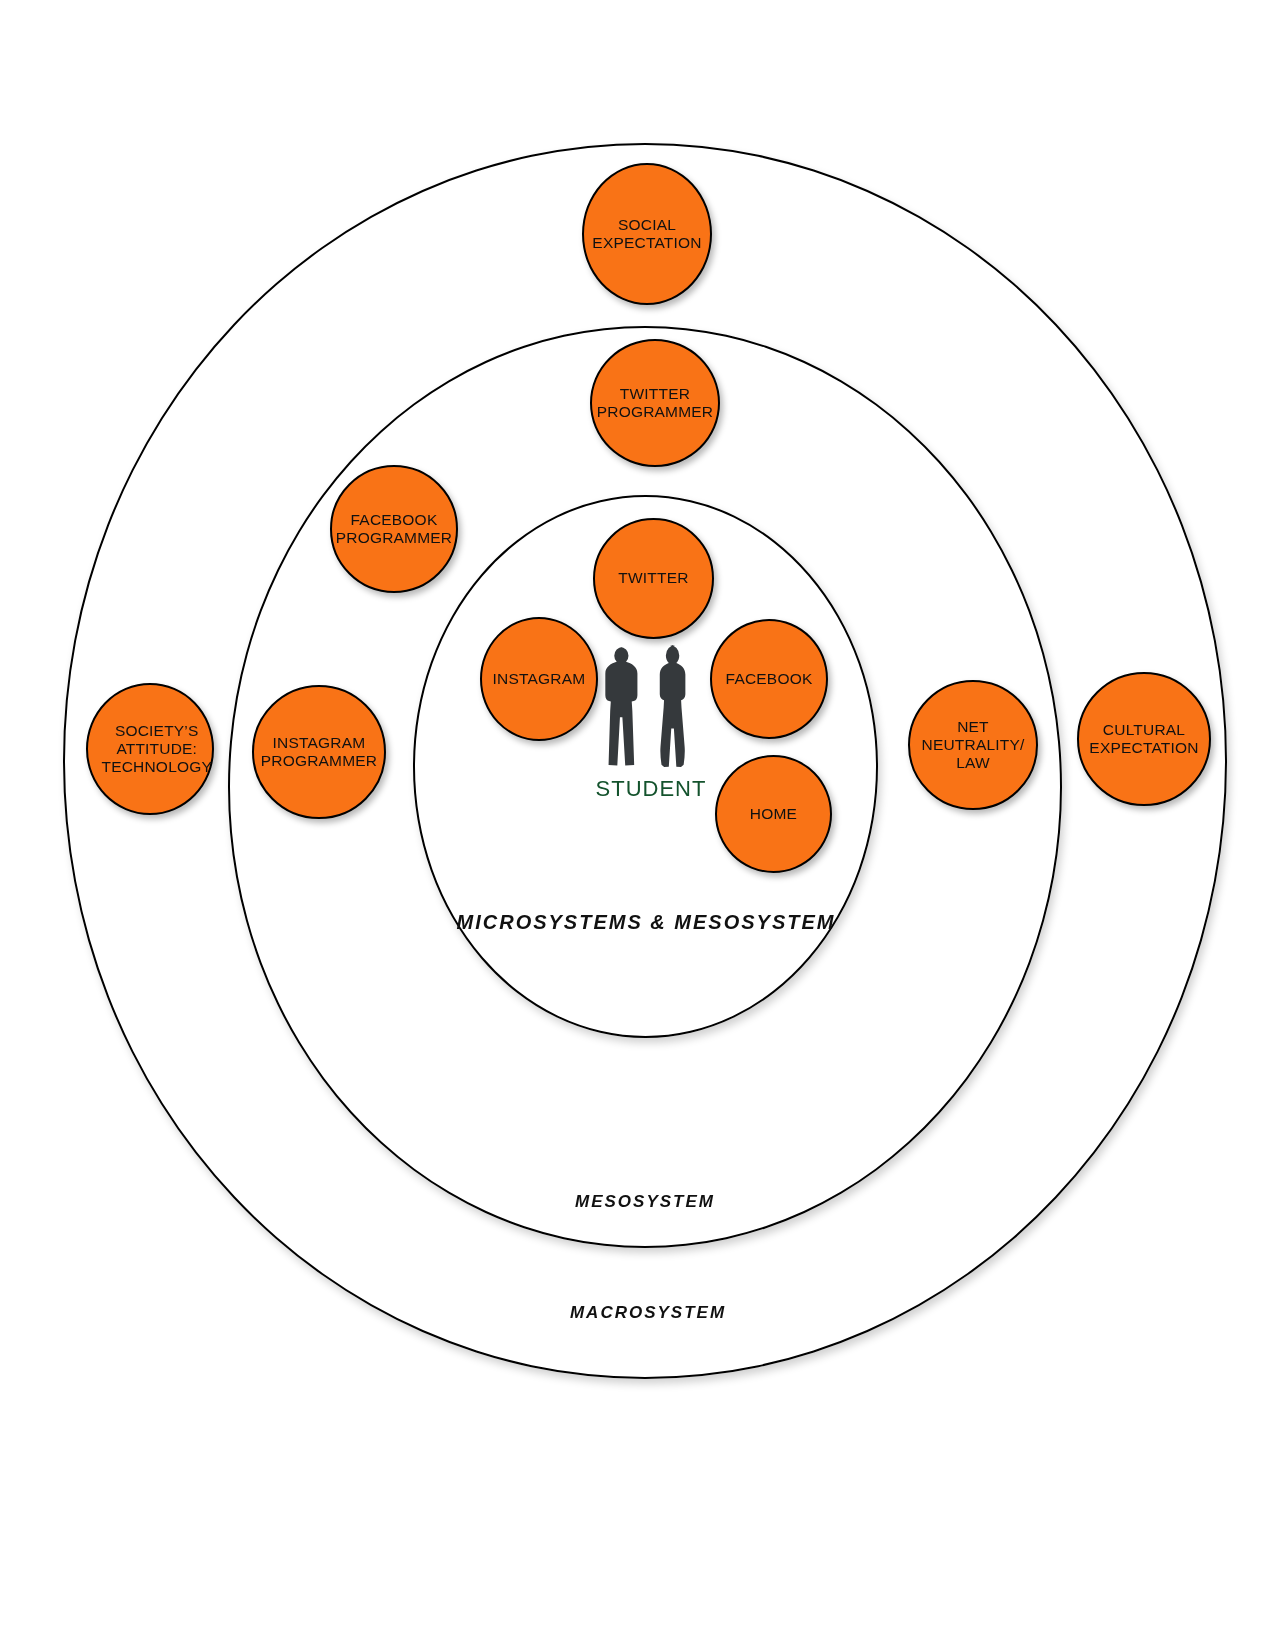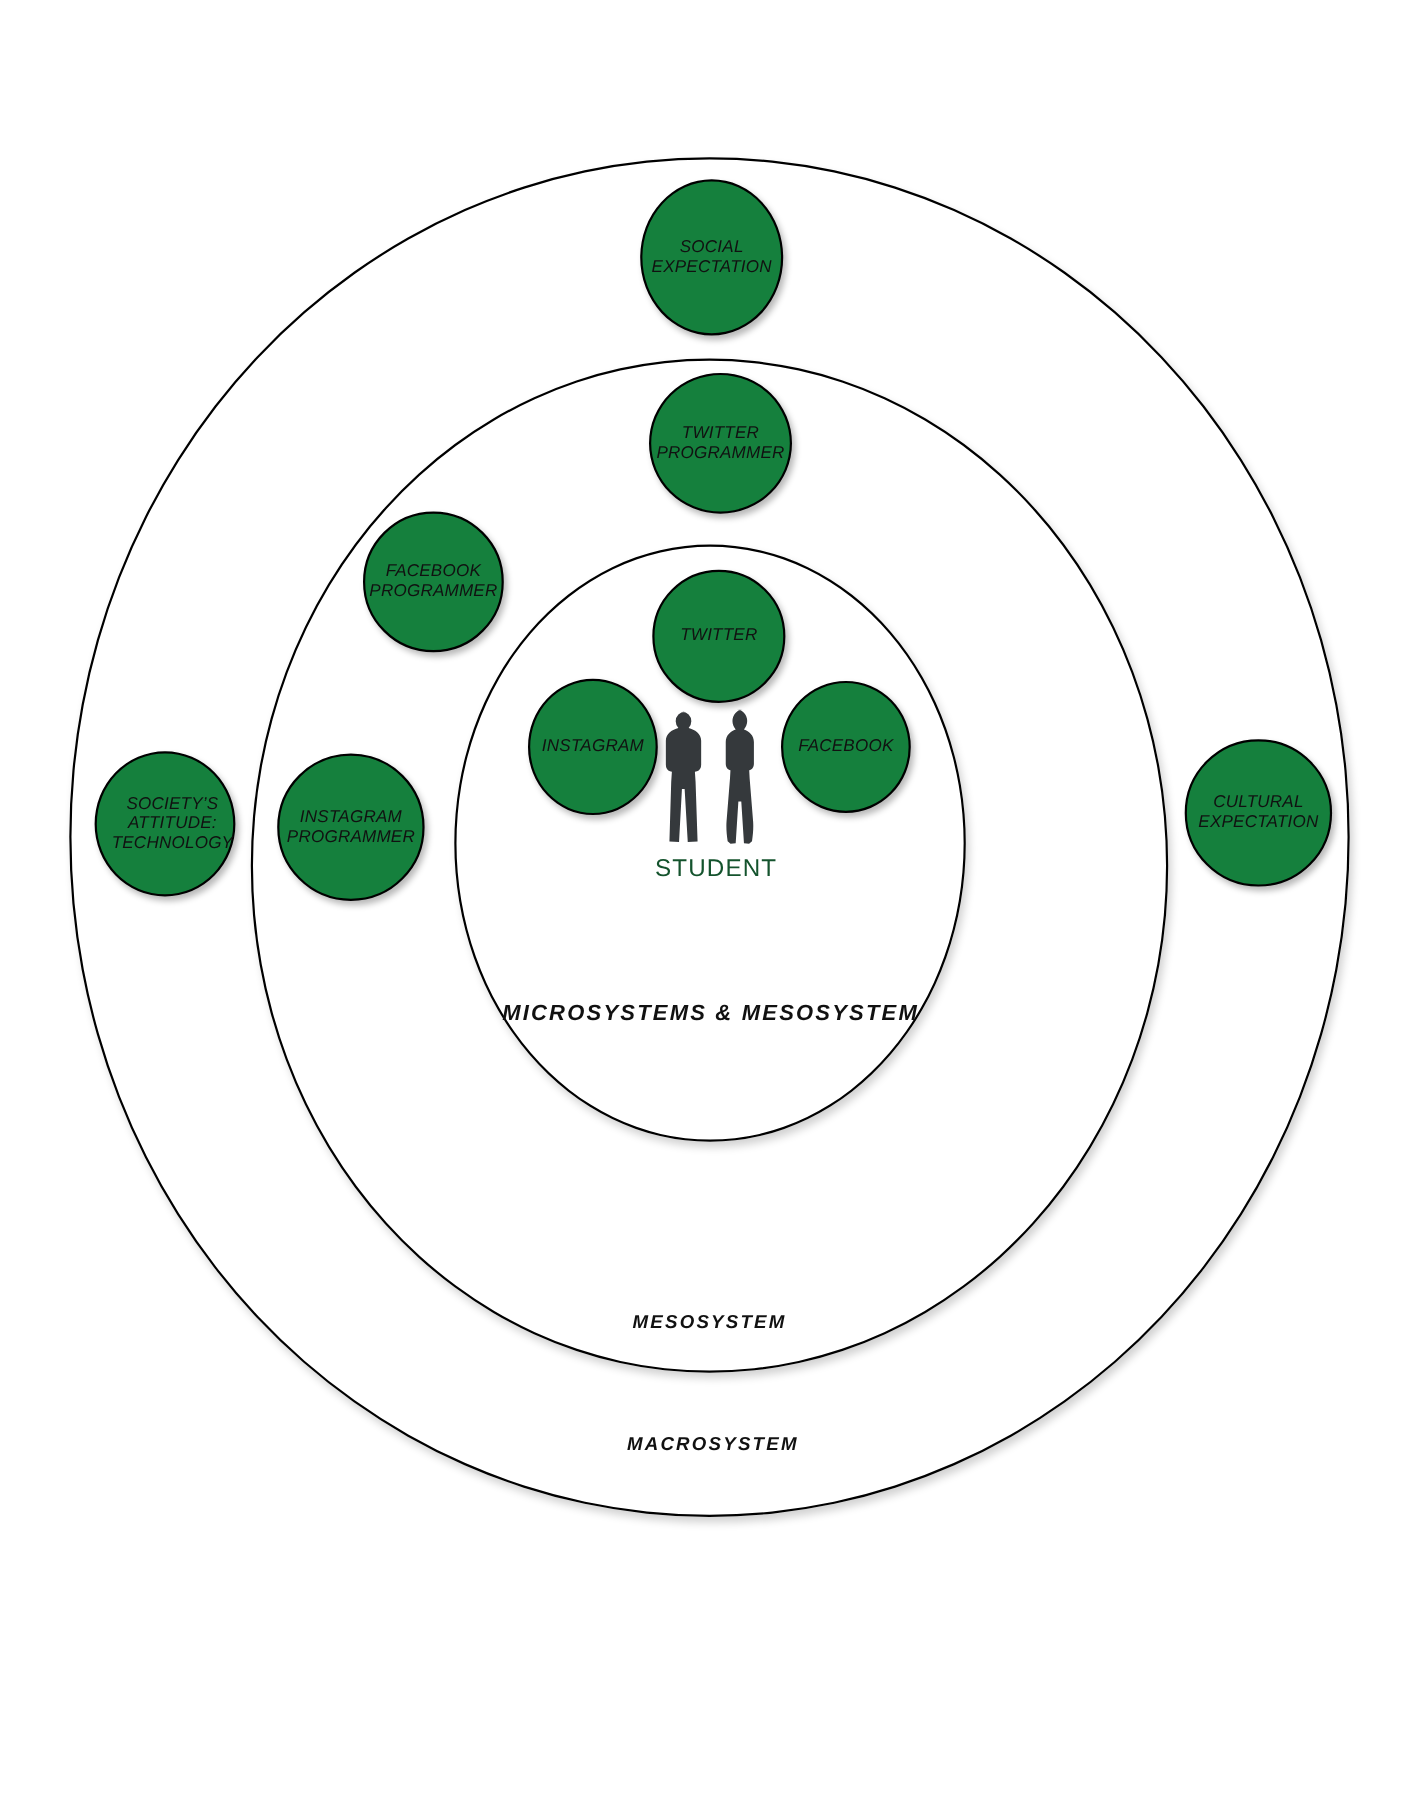--- a/index.html
+++ b/index.html
@@ -9,24 +9,23 @@
   }
   .ring{
     position:absolute;border:2px solid #000;border-radius:50%;
     box-shadow:3px 5px 8px rgba(0,0,0,0.18);
     background:transparent;
   }
   .ring-outer{left:63px;top:143px;width:1160px;height:1232px;border-width:2px;}
   .ring-middle{left:228px;top:326px;width:830px;height:918px;border-width:2px;}
   .ring-inner{left:413px;top:495px;width:461px;height:539px;border-width:2px;}
   .node{
-    position:absolute;border:2px solid #000;border-radius:50%;background:#15803d;
+    position:absolute;border:2px solid #000;border-radius:50%;background:#f97316;
     display:flex;align-items:center;justify-content:center;text-align:center;
     box-shadow:3px 4px 6px rgba(0,0,0,0.28);
-    font-style:italic;
   }
   .node-label{
     white-space:pre-line;font-size:15.5px;line-height:1.18;letter-spacing:0.2px;color:#111;
   }
   .pos-social-expectation{left:582px;top:163px;width:126px;height:138px;}
   .pos-twitter-programmer{left:590px;top:339px;width:126px;height:124px;}
   .pos-facebook-programmer{left:330px;top:465px;width:124px;height:124px;}
   .pos-social-media-policies{left:830px;top:462px;width:126px;height:126px;}
   .pos-societys-attitude{left:86px;top:683px;width:124px;height:128px;justify-content:flex-end;}
   .pos-instagram-programmer{left:252px;top:685px;width:130px;height:130px;}
@@ -79,29 +78,37 @@
 PROGRAMMER</span>
   </div>
   <div class="node pos-facebook-programmer">
     <span class="node-label">FACEBOOK
 PROGRAMMER</span>
   </div>
   <div class="node pos-instagram-programmer">
     <span class="node-label">INSTAGRAM
 PROGRAMMER</span>
   </div>
+  <div class="node pos-net-neutrality">
+    <span class="node-label">NET
+NEUTRALITY/
+LAW</span>
+  </div>
 
   <div class="node pos-twitter">
     <span class="node-label">TWITTER</span>
   </div>
   <div class="node pos-instagram">
     <span class="node-label">INSTAGRAM</span>
   </div>
   <div class="node pos-facebook">
     <span class="node-label">FACEBOOK</span>
+  </div>
+  <div class="node pos-home">
+    <span class="node-label">HOME</span>
   </div>
 
   <svg class="center-figures" viewBox="0 0 100 126" xmlns="http://www.w3.org/2000/svg" aria-hidden="true">
     <g fill="#35393c">
 
       <path d="M24,2
         a8.2,8.6 0 0 0 -8.2,8.6
         a8.2,8.6 0 0 0 2.4,6
         c-5.4,1.6 -11.2,4.8 -11.2,11.4
         l0,21.5

